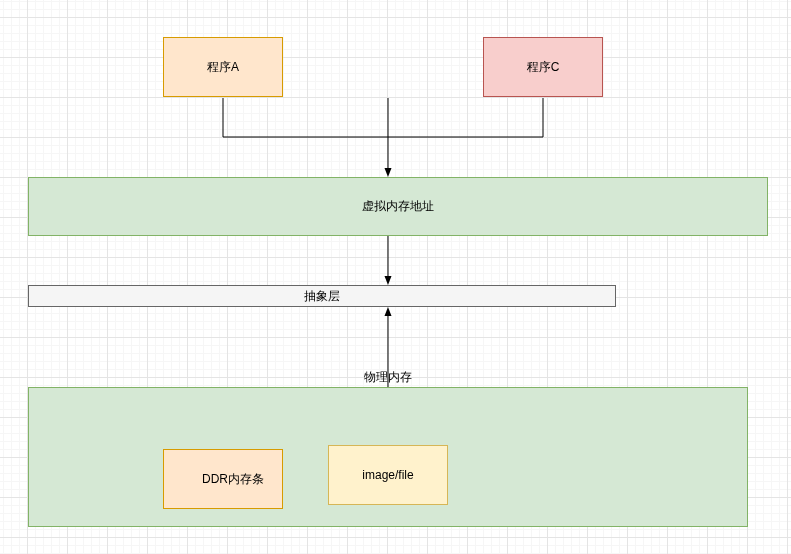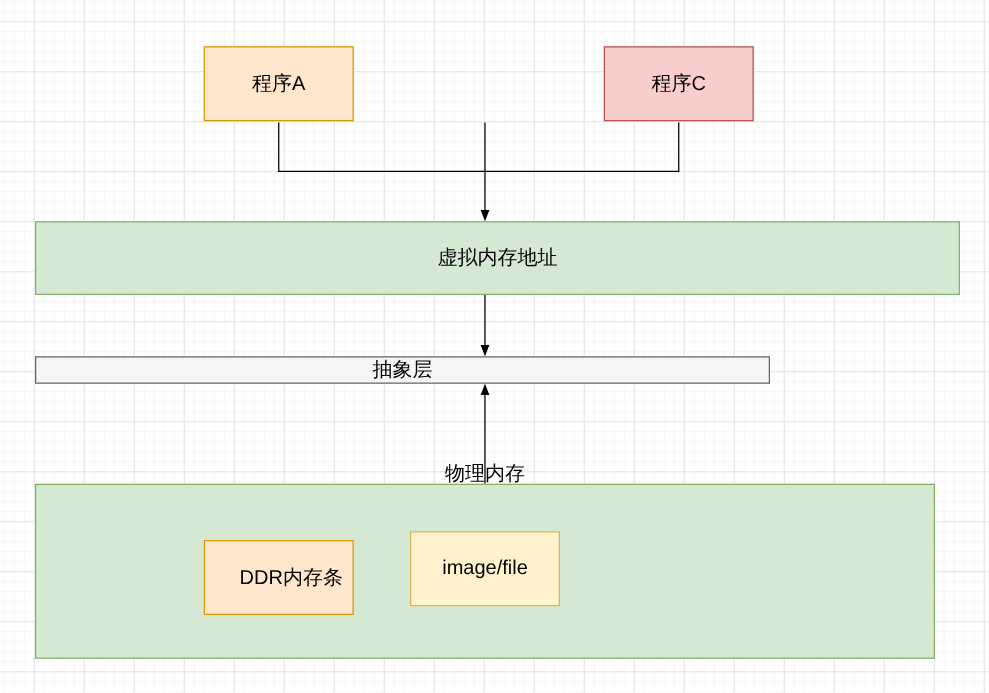--- a/index.html
+++ b/index.html
@@ -22,21 +22,21 @@
       linear-gradient(90deg, #f6f6f6 1px, transparent 1px);
     background-size: 40px 40px, 40px 40px, 8px 8px, 8px 8px;
     background-position: 27px 17px, 27px 17px, 3px 1px, 3px 1px;
   }
   .node {
     position: absolute;
     box-sizing: border-box;
     display: flex;
     align-items: center;
     justify-content: center;
-    font-size: 16px;
+    font-size: 12px;
     color: #000000;
     text-align: center;
     white-space: nowrap;
   }
   .small-box { width: 120px; height: 60px; border: 1px solid; }
   .orange { background: #FFE6CC; border-color: #D79B00; }
   .yellow { background: #FFF2CC; border-color: #D6B656; }
   .red    { background: #F8CECC; border-color: #B85450; }
   .green  { background: #D5E8D4; border-color: #82B366; }
   .gray   { background: #F5F5F5; border-color: #666666; }
@@ -50,29 +50,29 @@
     border: 1px solid #82B366;
   }
   #abstraction-band {
     left: 28px; top: 285px; width: 588px; height: 22px;
     border: 1px solid #666666;
   }
   #physical-memory-container {
     left: 28px; top: 387px; width: 720px; height: 140px;
     border: 1px solid #82B366;
   }
-  #ddr-box      { left: 163px; top: 432px; padding-left: 20px; }
-  #imgfile-box  { left: 328px; top: 425px; }
+  #ddr-box      { left: 163px; top: 449px; padding-left: 20px; }
+  #imgfile-box  { left: 328px; top: 445px; }
   #pagefile-box { left: 483px; top: 427px; }
 
   #physical-memory-label {
     position: absolute;
     left: 338px; top: 369px; width: 100px;
     text-align: center;
-    font-size: 16px;
+    font-size: 12px;
     color: #000000;
   }
   #connectors {
     position: absolute;
     left: 0; top: 0;
     width: 791px; height: 554px;
     pointer-events: none;
   }
 </style>
 </head>

